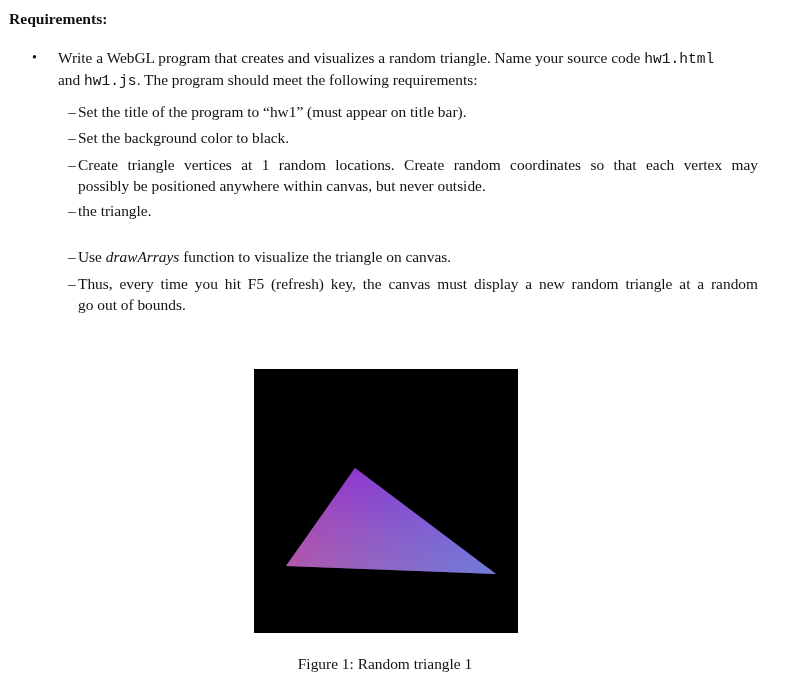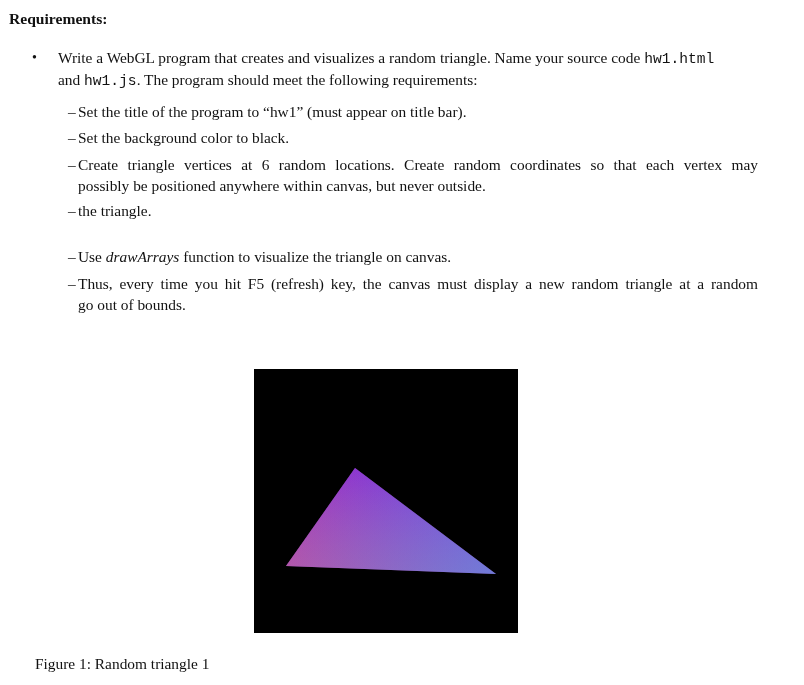--- a/index.html
+++ b/index.html
@@ -85,22 +85,22 @@
       background: #000000;
     }
     .figure svg {
       display: block;
     }
     .caption {
       position: absolute;
       left: 0;
       width: 770px;
       top: 654px;
+      text-align: center;
       font-size: 15.4px;
-      margin-left: 35px;
     }
     .caption span { margin-left: 0px; }
   </style>
 </head>
 <body>
 
 <div>
 
   <div class="heading">Requirements:</div>
 
@@ -126,21 +126,21 @@
   <div class="sub-item" style="top:128px;">
     <span class="dash">–</span>
     <div class="sub-text">
       <span class="line last">Set the background color to black.</span>
     </div>
   </div>
 
   <div class="sub-item" style="top:155px;">
     <span class="dash">–</span>
     <div class="sub-text">
-      <span class="line">Create triangle vertices at 6 random locations.  Create random coordinates so that each vertex may</span>
+      <span class="line">Create triangle vertices at 1 random locations.  Create random coordinates so that each vertex may</span>
       <span class="line last">possibly be positioned anywhere within canvas, but never outside.</span>
     </div>
   </div>
 
   <div class="sub-item" style="top:201px;">
     <span class="dash">–</span>
     <div class="sub-text">
       <span class="line last">the triangle.</span>
     </div>
   </div>

